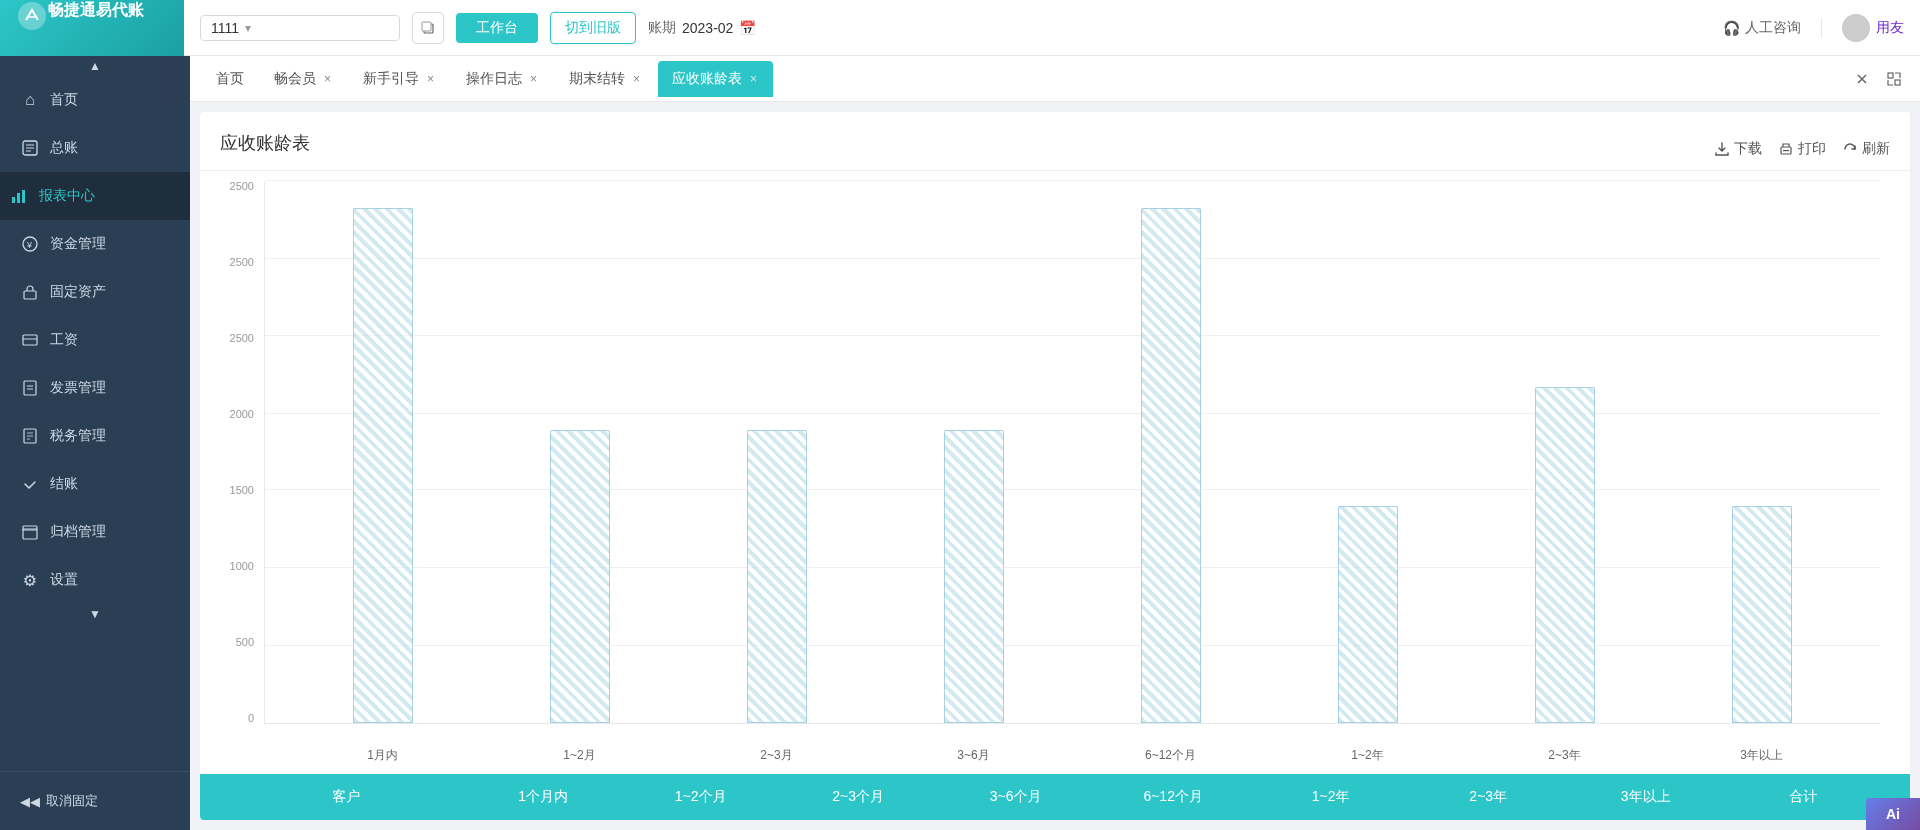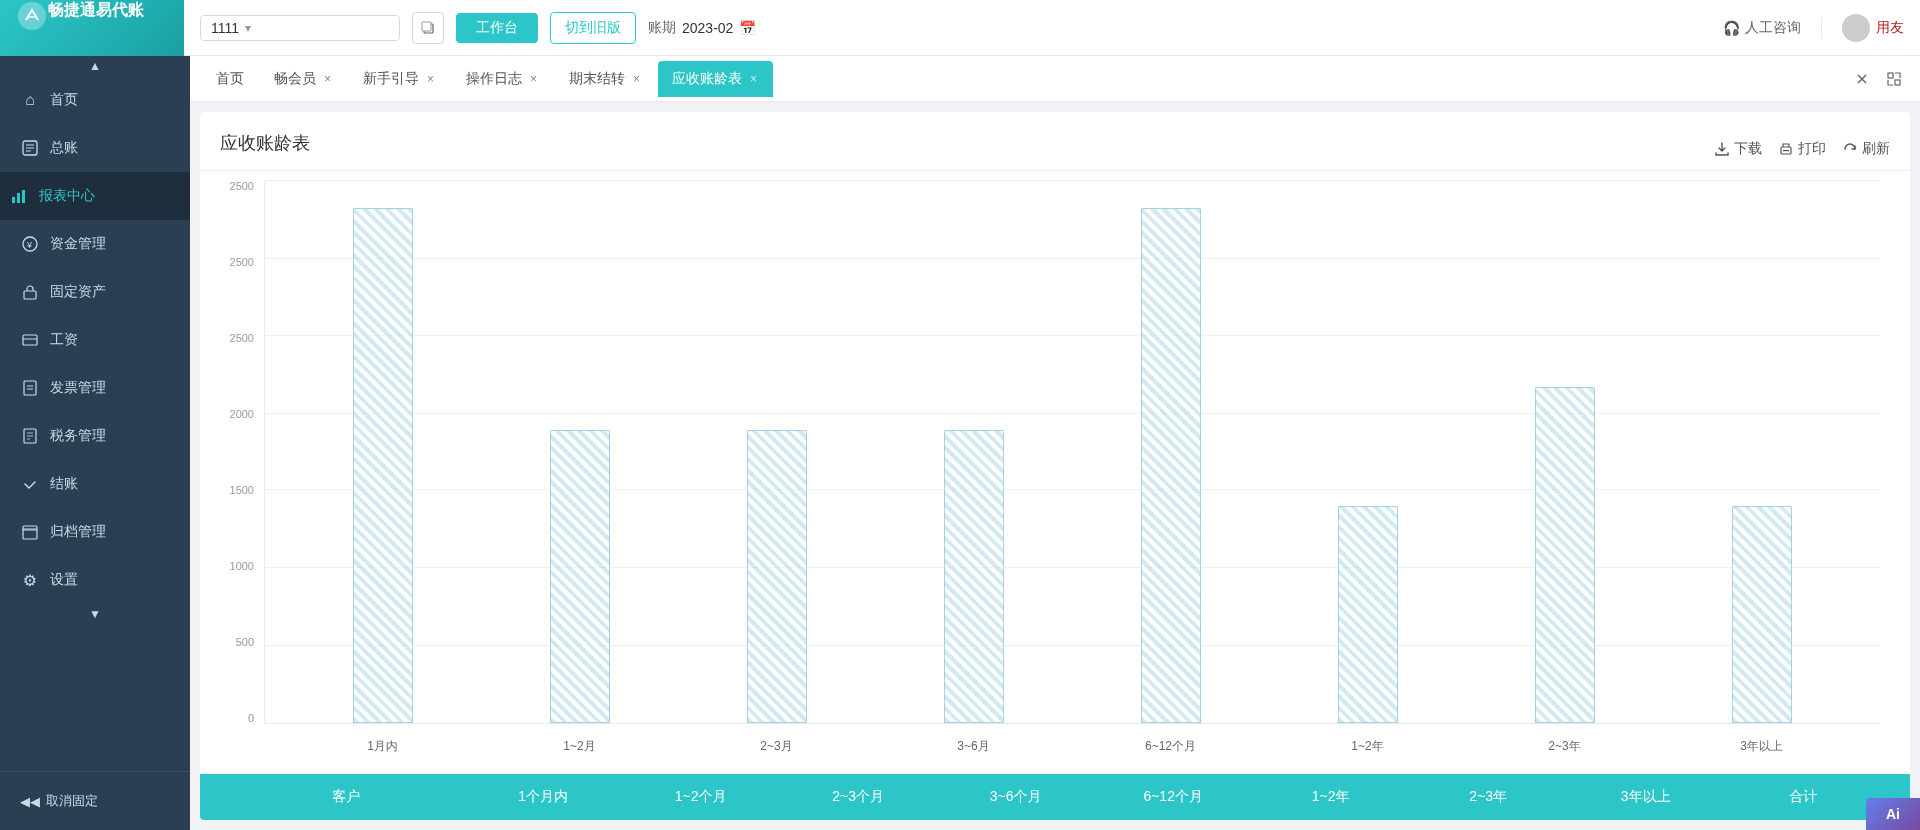--- a/index.html
+++ b/index.html
@@ -95,21 +95,21 @@
       align-items: center;
       gap: 4px;
       color: #666;
       cursor: pointer;
     }
     .user-area {
       display: flex;
       align-items: center;
       gap: 6px;
       cursor: pointer;
-      color: #b91c1c;
+      color: #6d28d9;
     }
     .user-avatar {
       width: 28px; height: 28px;
       border-radius: 50%;
       background: #ccc;
       display: flex; align-items: center; justify-content: center;
       color: #fff;
       font-size: 12px;
     }
 
@@ -357,21 +357,21 @@
     }
 
     
     .x-axis {
       position: absolute;
       left: 44px;
       right: 10px;
       bottom: 0;
       height: 36px;
       display: flex;
-      align-items: center;
+      align-items: flex-end;
       justify-content: space-around;
       padding: 0 20px;
     }
     .x-label {
       font-size: 12px;
       color: #666;
       text-align: center;
       flex: 1;
     }
 

